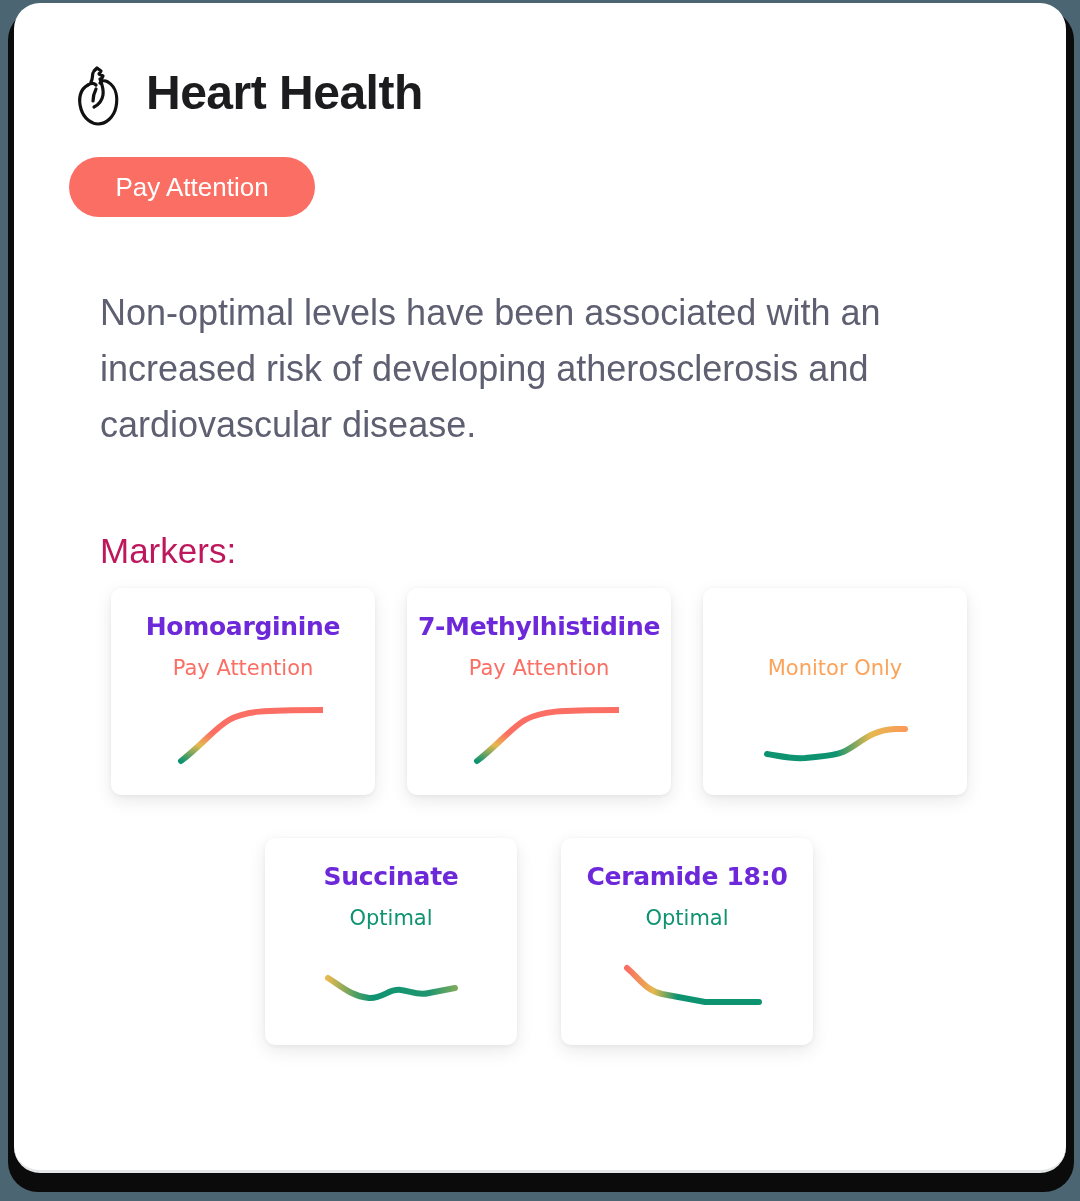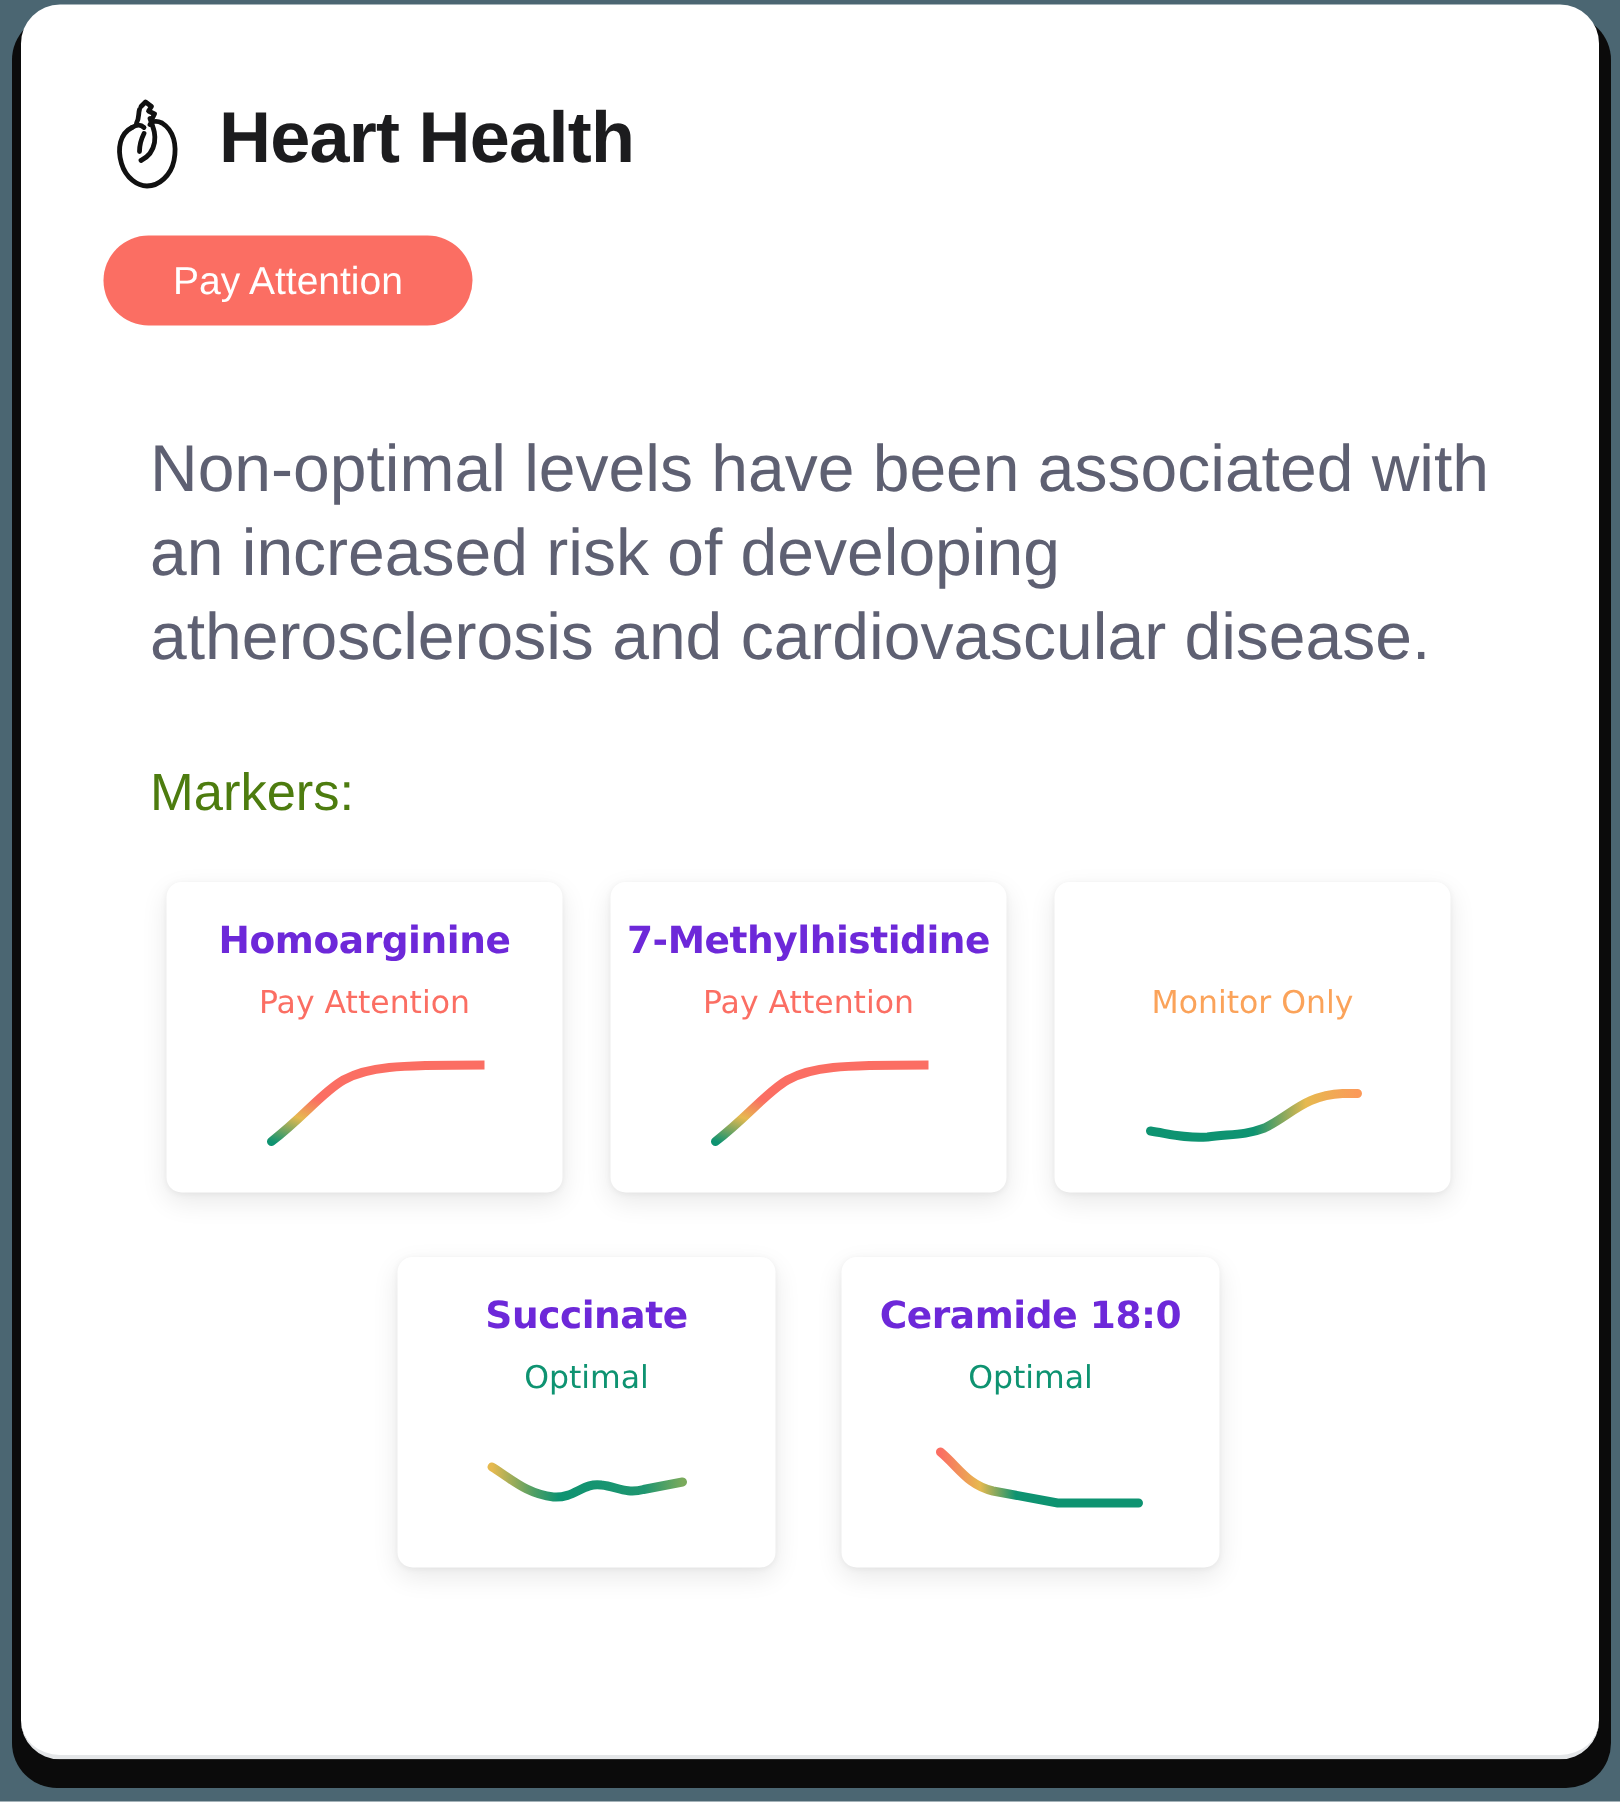--- a/index.html
+++ b/index.html
@@ -37,26 +37,26 @@
       position: absolute; left: 55px; top: 154px;
       height: 60px; width: 246px;
       border-radius: 30px;
       background: #fb6e63;
       color: #ffffff;
       font-size: 26px;
       display: flex; align-items: center; justify-content: center;
     }
     .description {
       position: absolute; left: 86px; top: 282px; width: 900px;
-      font-size: 44px; line-height: 56px; color: #5e6072;
+      font-size: 36px; line-height: 56px; color: #5e6072;
       margin: 0;
     }
     .markers-label {
-      position: absolute; left: 86px; top: 506px;
-      font-size: 35px; color: #4d7c0f;
+      position: absolute; left: 86px; top: 528px;
+      font-size: 35px; color: #be185d;
     }
     .marker-card {
       position: absolute;
       background: #ffffff;
       border-radius: 10px;
       box-shadow: 0 6px 18px rgba(0,0,0,0.09), 0 1px 4px rgba(0,0,0,0.05);
       text-align: center;
     }
     .marker-name {
       position: absolute; left: 0; right: 0; top: 24px;

